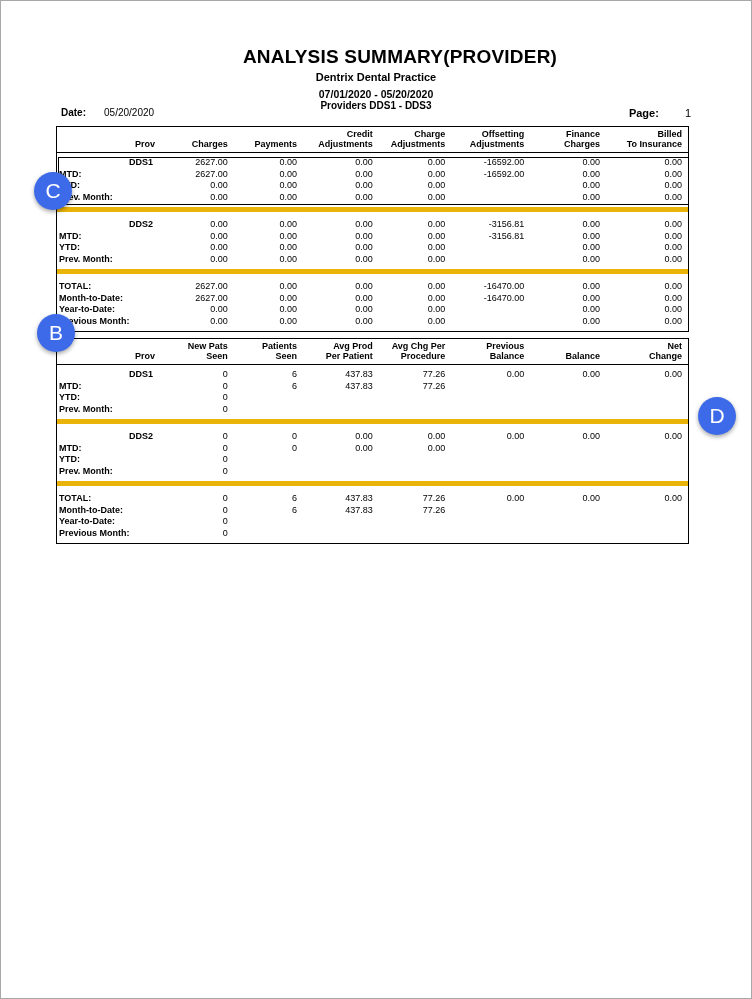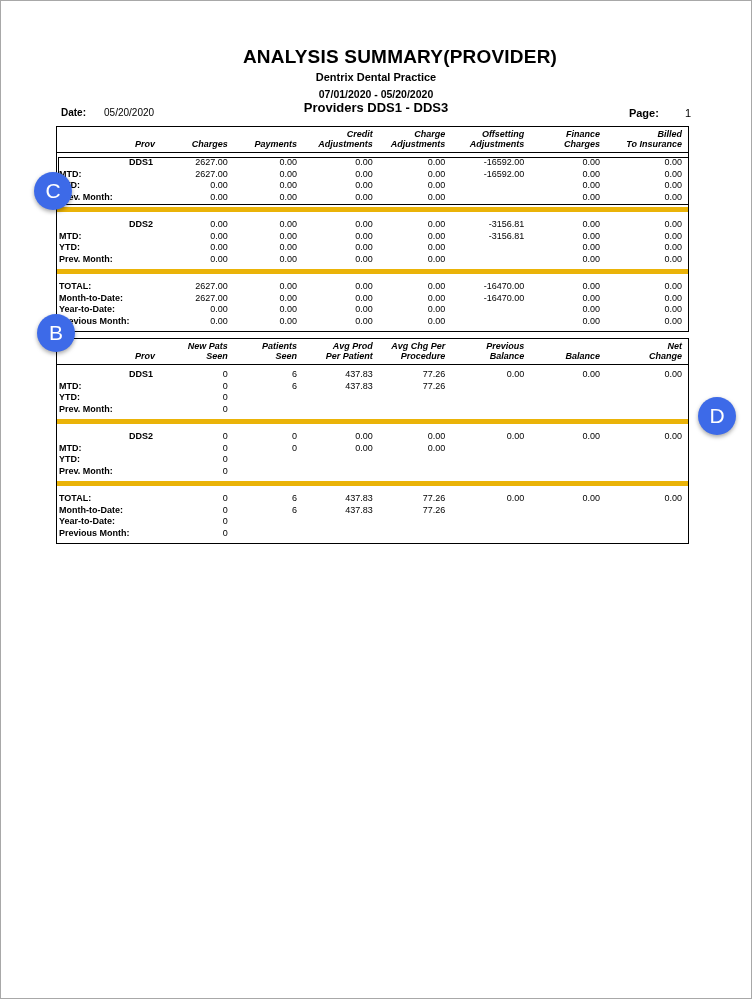--- a/index.html
+++ b/index.html
@@ -48,21 +48,21 @@
     text-align: center;
     font-size: 10.5px;
     font-weight: bold;
     color: #000;
   }
   .provider-range {
     position: absolute;
     left: 0; right: 0;
     top: 99px;
     text-align: center;
-    font-size: 13px;
+    font-size: 10px;
     font-weight: bold;
     color: #000;
   }
   .meta-date {
     position: absolute;
     left: 60px;
     top: 106px;
     font-size: 10px;
     font-weight: bold;
     color: #000;
@@ -128,21 +128,20 @@
     font-weight: bold;
     padding-right: 8px;
   }
   table.grid td.rowlabel.provname {
     text-align: right;
     padding-left: 22px;
     font-weight: bold;
   }
   thead tr.head-row th {
     border-bottom: 1px solid #000;
-    font-style: italic;
   }
   tbody.block {
     border-top: 5px solid #eab308;
   }
   tbody.block.first {
     border-top: none;
   }
   tbody.block.selected td {
     position: relative;
   }

